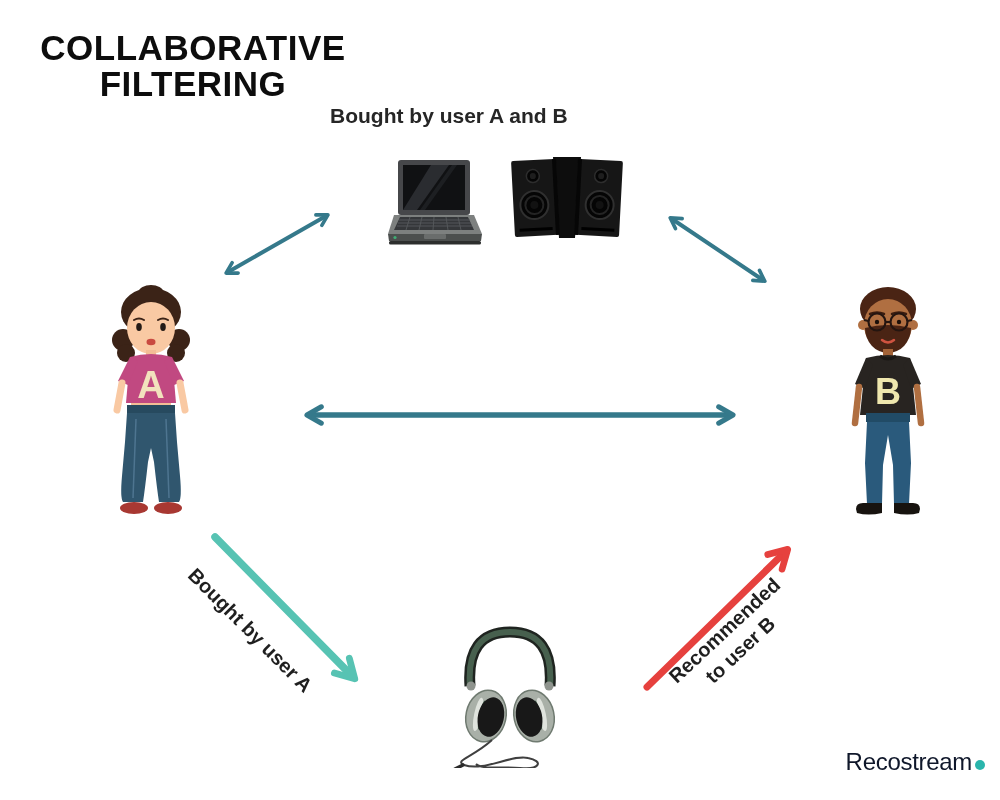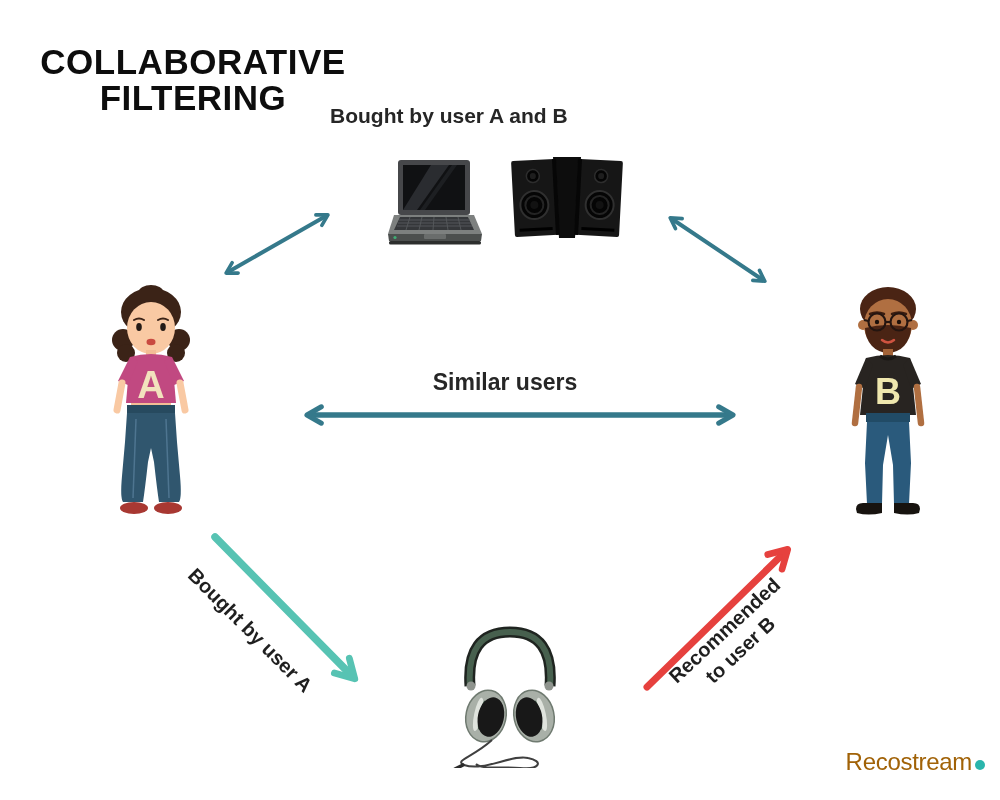--- a/index.html
+++ b/index.html
@@ -3,49 +3,48 @@
 <meta charset="utf-8">
 <style>
   html,body{margin:0;padding:0;background:#ffffff;}
   .canvas{
     position:relative;width:1000px;height:800px;background:#ffffff;overflow:hidden;
     font-family:"Liberation Sans", sans-serif;color:#232323;
   }
   .abs{position:absolute;}
   .page-title{
     left:28px;top:30px;width:330px;text-align:center;
-    font-size:35px;line-height:1.04;font-weight:800;letter-spacing:.5px;color:#0d0d0d;margin-top:14px;
+    font-size:35px;line-height:1.04;font-weight:800;letter-spacing:.5px;color:#0d0d0d;
   }
   .lbl{font-weight:700;color:#262626;}
   .lbl-top{left:330px;top:104px;width:350px;font-size:21px;}
   .lbl-mid{left:355px;top:369px;width:300px;text-align:center;font-size:23px;}
   .lbl-rot{font-size:20px;font-weight:600;color:#1f1f1f;text-align:center;}
   .lbl-bought-a{left:150px;top:619px;width:200px;transform:rotate(45deg);}
   .lbl-rec-b{left:662px;top:616px;width:140px;line-height:1.25;transform:rotate(-43deg);}
   .brand{
     left:845px;top:748px;width:140px;text-align:right;
-    font-size:24px;font-weight:500;color:#a16207;letter-spacing:-0.3px;
+    font-size:24px;font-weight:500;color:#0f172a;letter-spacing:-0.3px;
   }
   .brand-dot{
     display:inline-block;width:10px;height:10px;border-radius:50%;
     background:#2ab5ac;margin-left:3px;
   }
   svg{display:block;}
   .overlay{left:0;top:0;pointer-events:none;}
 </style>
 </head>
 <body>
 
 <div class="canvas">
 
   <div class="abs page-title">COLLABORATIVE FILTERING</div>
 
   <div class="abs lbl lbl-top">Bought by user A and B</div>
 
-  <div class="abs lbl lbl-mid">Similar users</div>
 
   <div class="abs lbl-rot lbl-bought-a">Bought by user A</div>
   <div class="abs lbl-rot lbl-rec-b">Recommended to user B</div>
 
   <svg class="abs overlay" width="1000" height="800" viewBox="0 0 1000 800">
     <defs>
       <marker id="ch-teal" viewBox="0 0 12 12" refX="8" refY="6" markerWidth="4.5" markerHeight="4.5" orient="auto-start-reverse">
         <path d="M2.5,2 L9.5,6 L2.5,10" fill="none" stroke="#35798b" stroke-width="2.4" stroke-linecap="round" stroke-linejoin="round"></path>
       </marker>
       <marker id="ch-mint" viewBox="0 0 12 12" refX="8" refY="6" markerWidth="4.2" markerHeight="4.2" orient="auto">

